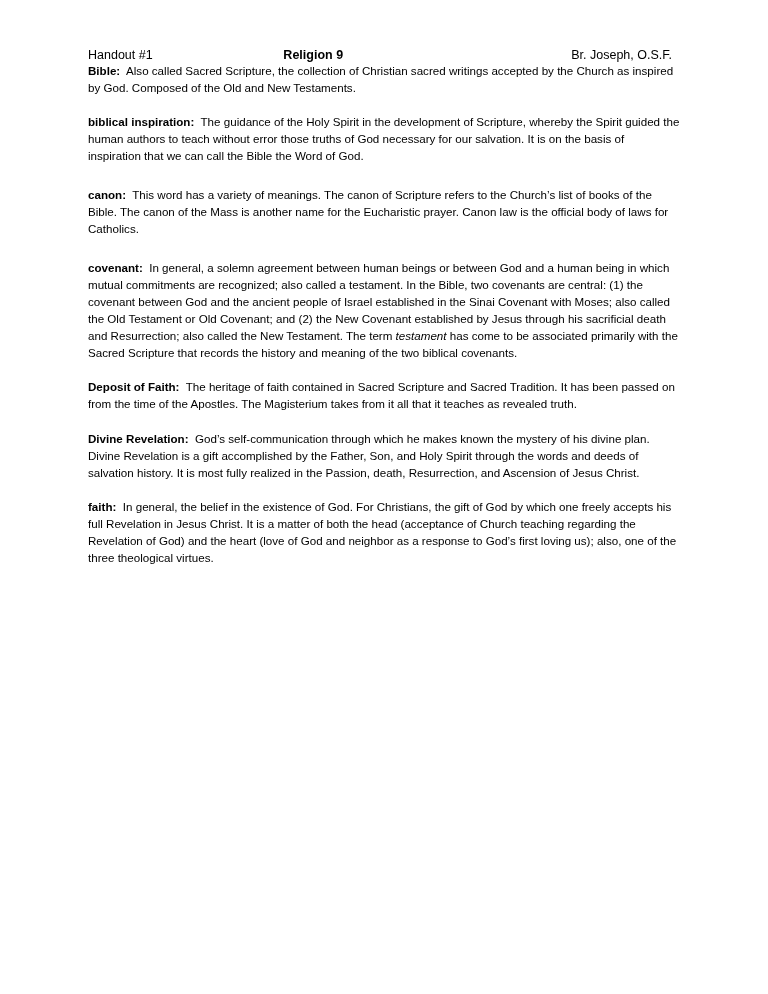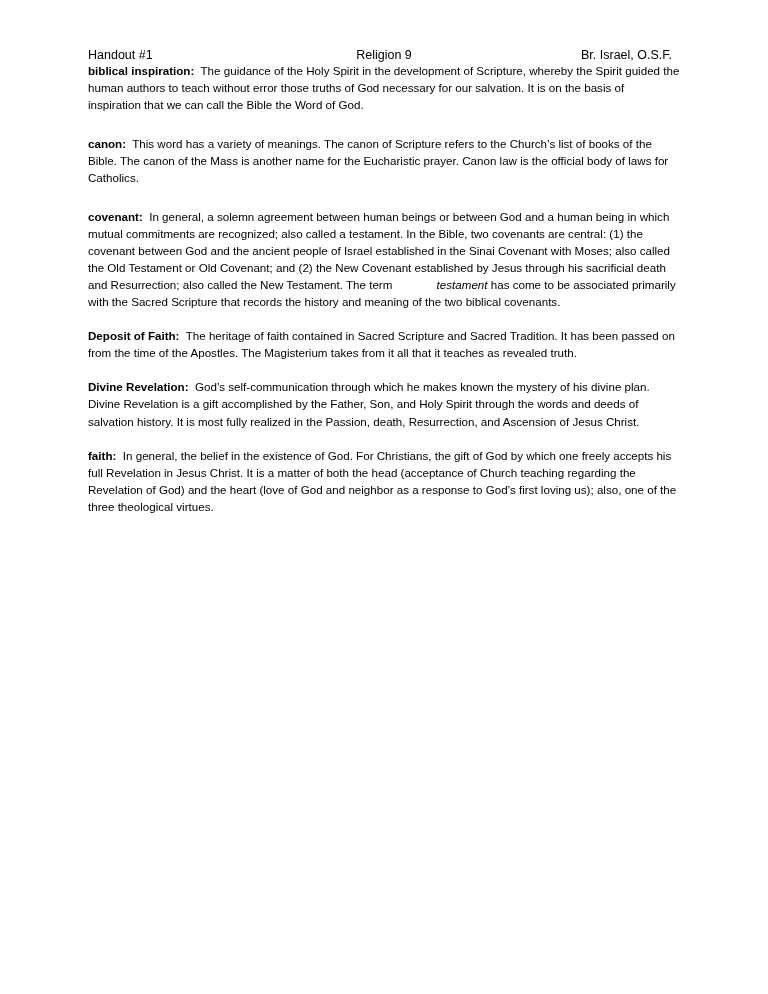--- a/index.html
+++ b/index.html
@@ -27,21 +27,22 @@
     font-size: 12.5px;
     margin-top: 4px;
     margin-bottom: 0;
   }
   .header-left {
     width: 33%;
     text-align: left;
   }
   .header-center {
     width: 34%;
-    text-align: center;
+    text-align: left;
+    font-weight: bold;
   }
   .header-right {
     width: 33%;
     text-align: right;
     padding-right: 8px;
     box-sizing: border-box;
   }
   h1.doc-title {
     font-size: 25px;
     font-weight: bold;
@@ -55,44 +56,46 @@
     text-align: left;
   }
   .entry .term {
     font-weight: bold;
   }
   .entry .sep {
     white-space: pre;
   }
   .entry em {
     font-style: italic;
-    margin-left: 41px;
   }
   .entries {
     width: 592px;
   }
   
   .entry.gap-lg {
     margin-bottom: 22px;
   }
 </style>
 </head>
 <body>
 
 <div class="page">
 
   <div class="header-row">
     <div class="header-left">Handout #1</div>
     <div class="header-center">Religion 9</div>
-    <div class="header-right">Br. Israel, O.S.F.</div>
+    <div class="header-right">Br. Joseph, O.S.F.</div>
   </div>
 
 
   <div class="entries">
 
+    <p class="entry">
+      <span class="term">Bible:</span><span class="sep">  </span><span>Also called Sacred Scripture, the collection of Christian sacred writings accepted by the Church as inspired by God. Composed of the Old and New Testaments.</span>
+    </p>
 
     <p class="entry gap-lg">
       <span class="term">biblical inspiration:</span><span class="sep">  </span><span>The guidance of the Holy Spirit in the development of Scripture, whereby the Spirit guided the human authors to teach without error those truths of God necessary for our salvation. It is on the basis of inspiration that we can call the Bible the Word of God.</span>
     </p>
 
     <p class="entry gap-lg">
       <span class="term">canon:</span><span class="sep">  </span><span>This word has a variety of meanings. The canon of Scripture refers to the Church’s list of books of the Bible. The canon of the Mass is another name for the Eucharistic prayer. Canon law is the official body of laws for Catholics.</span>
     </p>
 
     <p class="entry">

